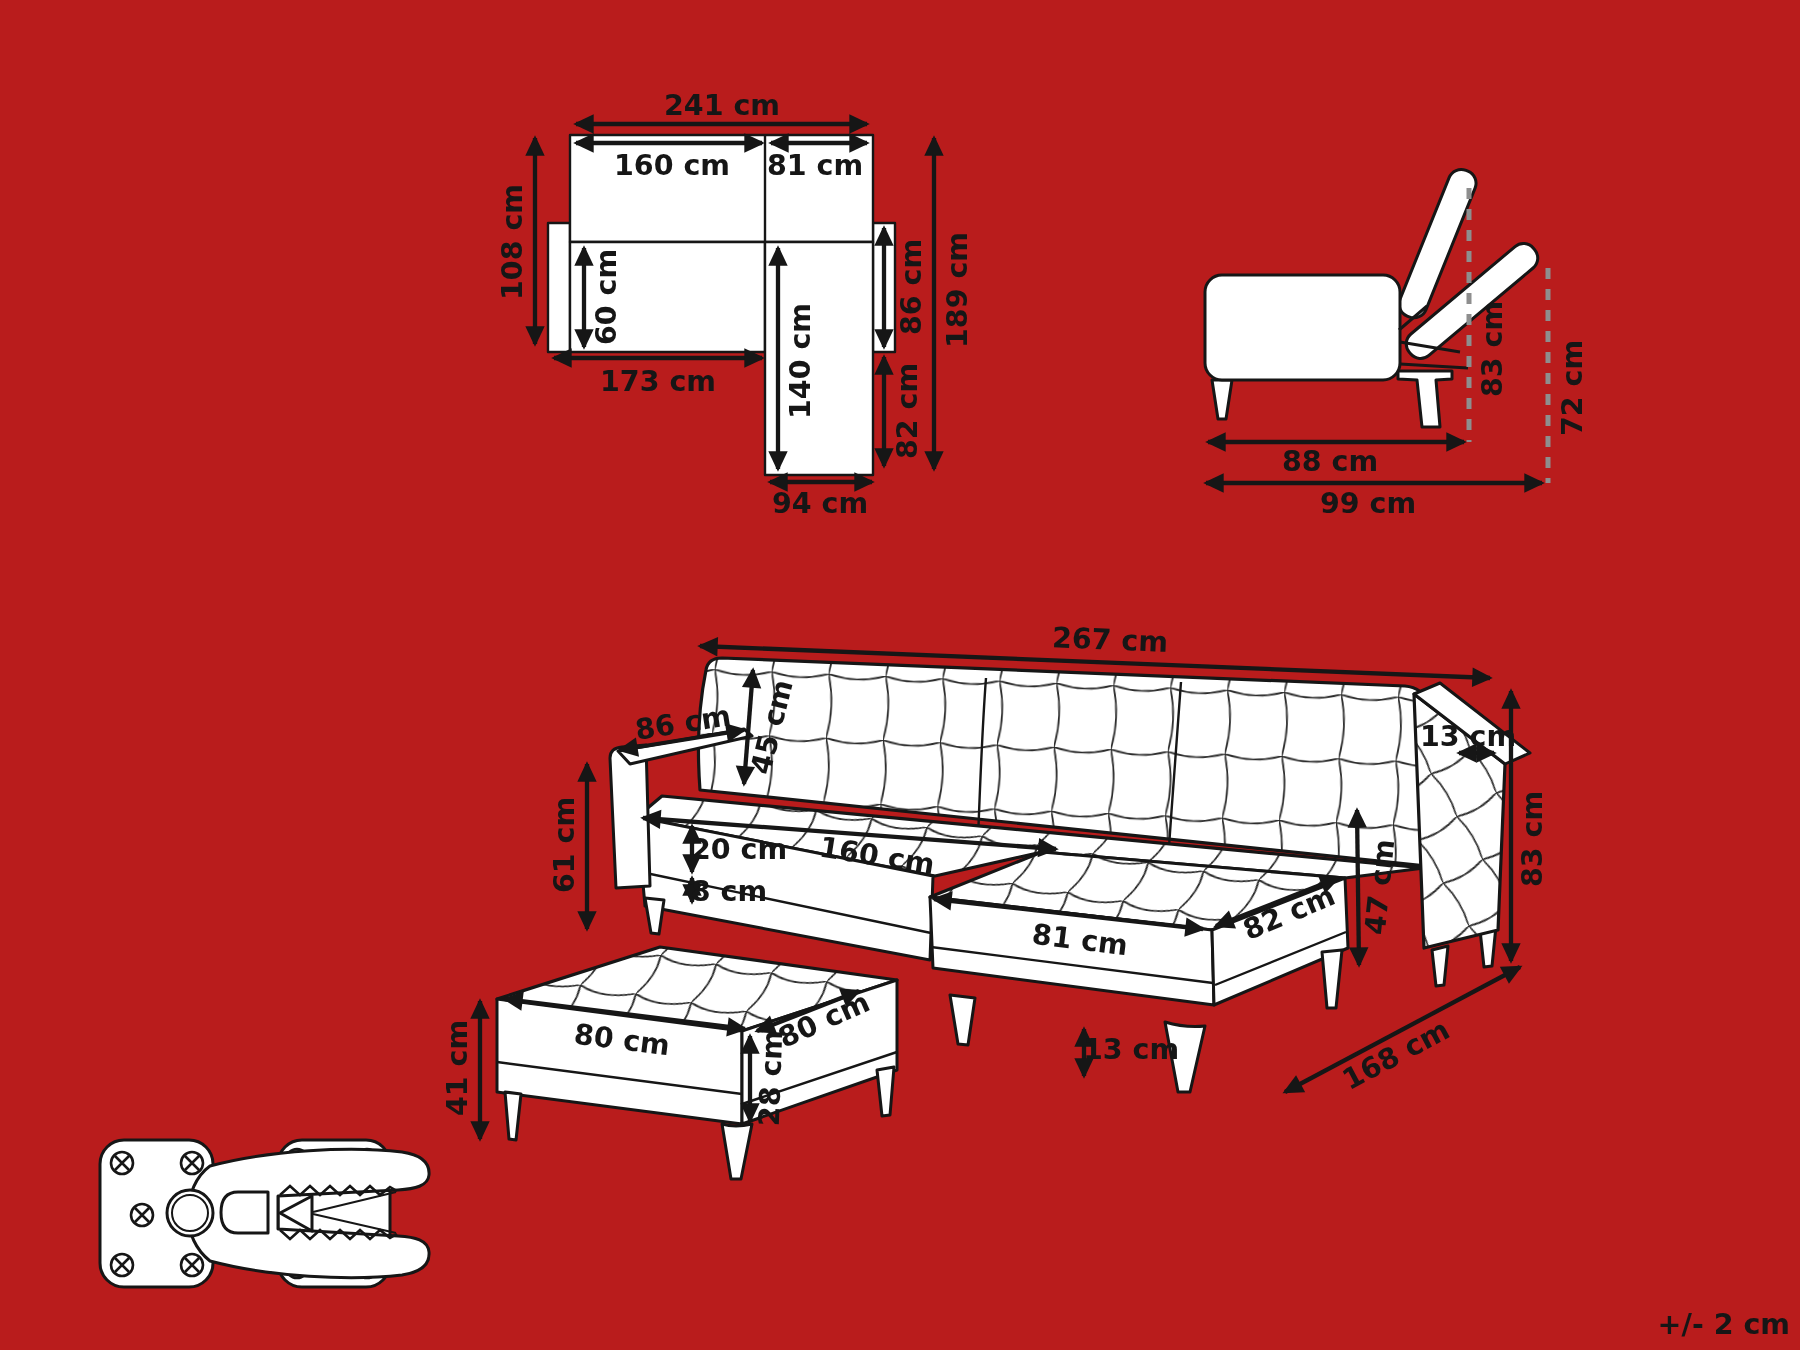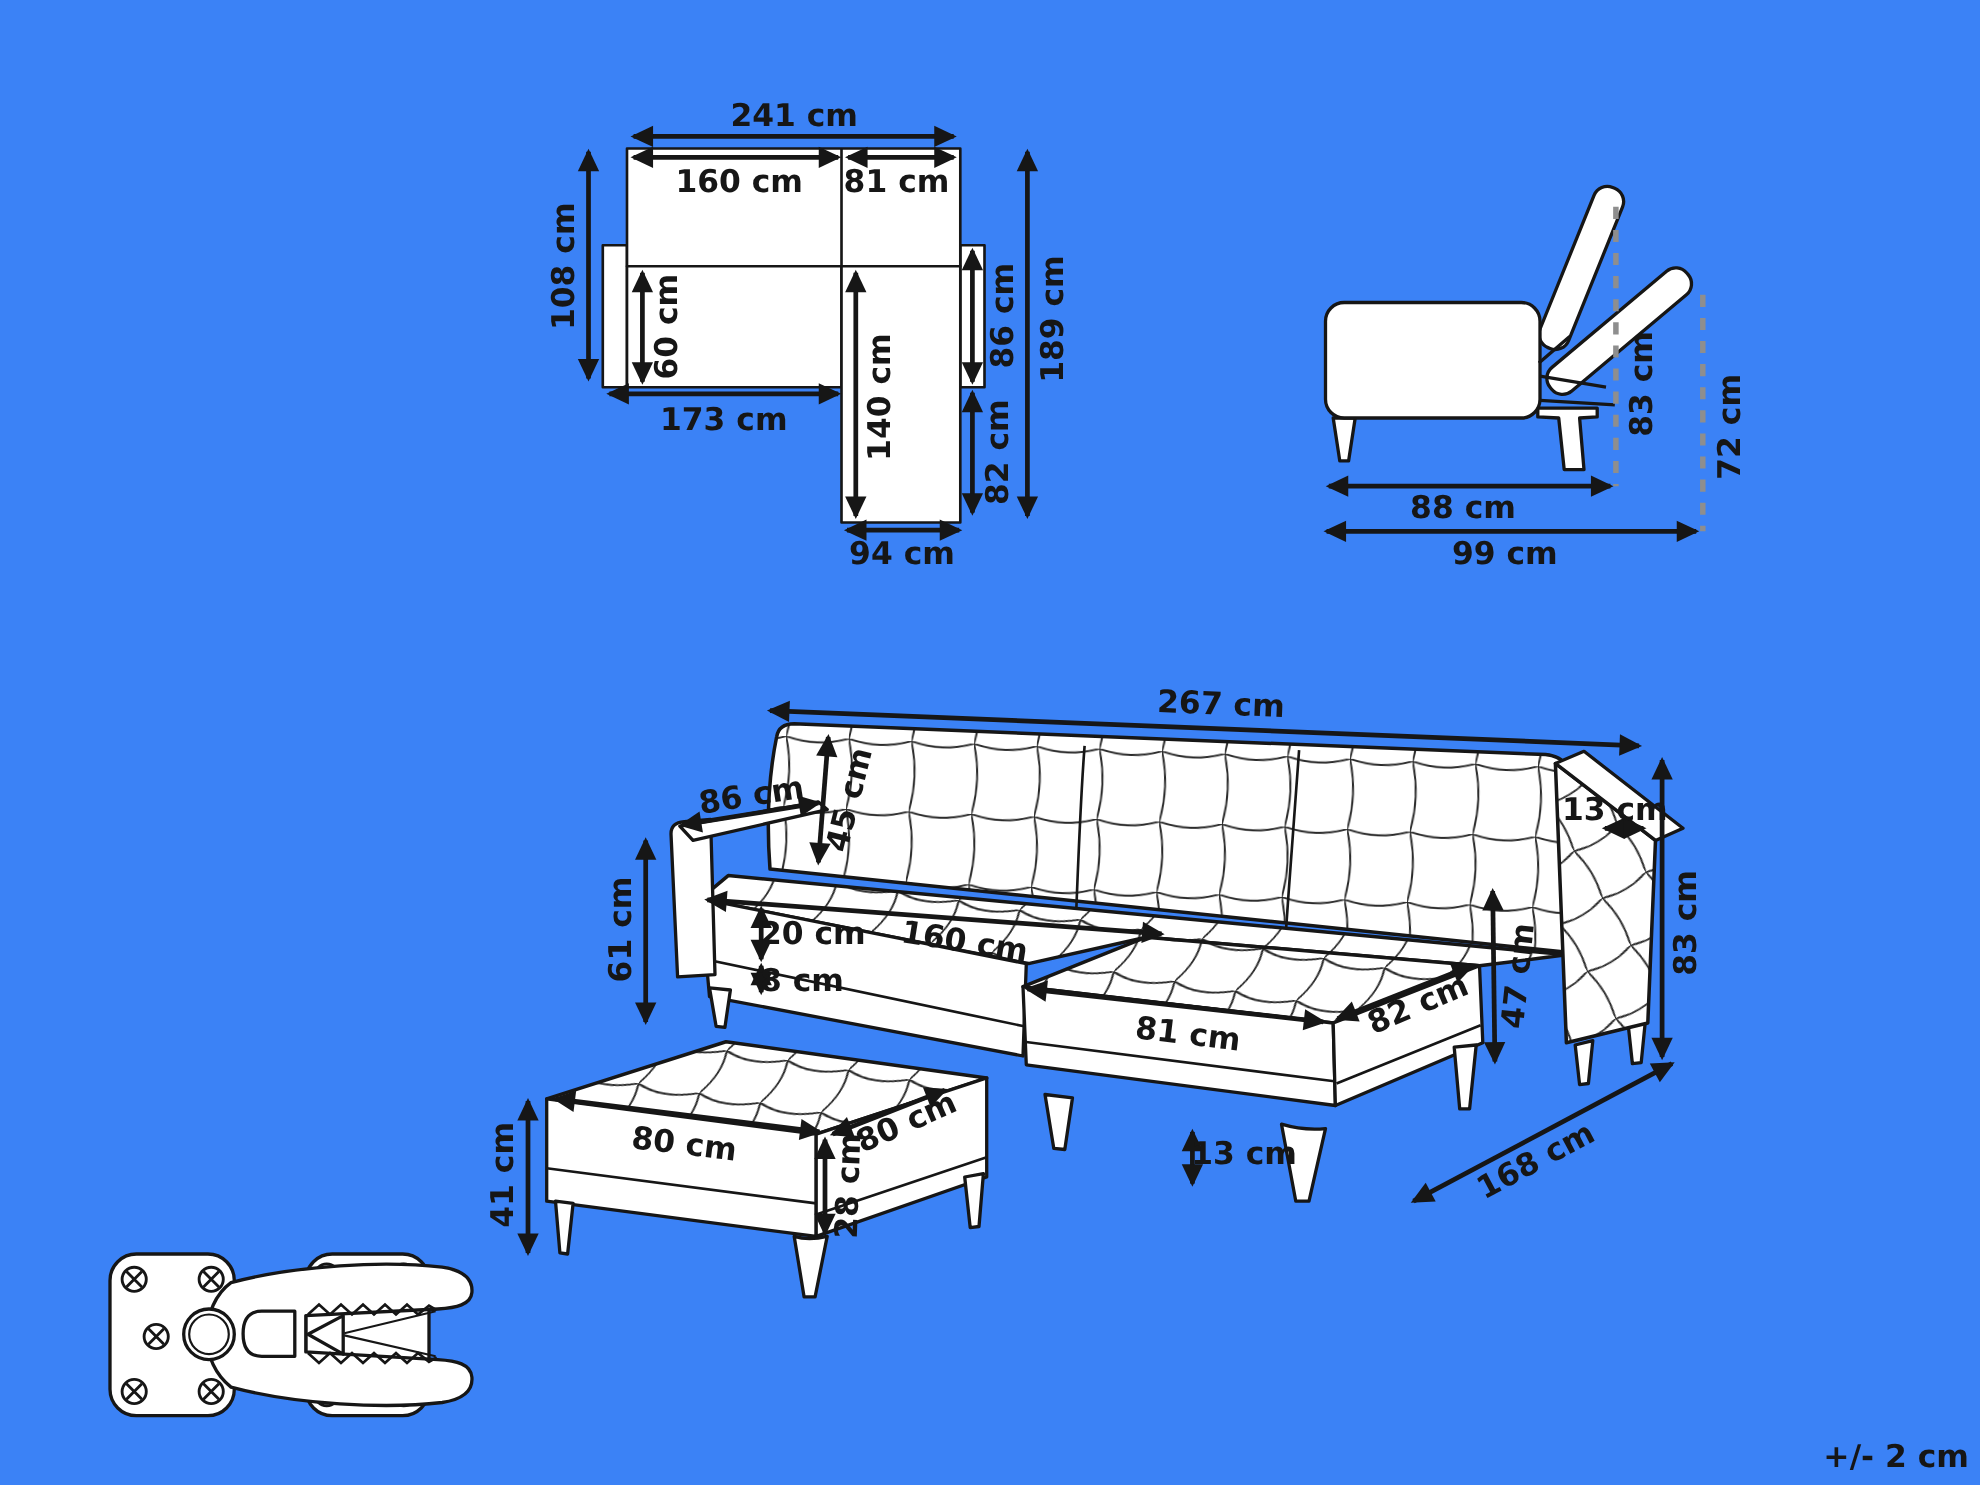--- a/index.html
+++ b/index.html
@@ -1,16 +1,16 @@
 <!DOCTYPE html>
 <html><head>
 <meta charset="utf-8">
 <style>
   html,body{margin:0;padding:0;background:#fff;}
-  .stage{position:relative;width:1800px;height:1350px;background:#3b82f6;overflow:hidden;}
+  .stage{position:relative;width:1800px;height:1350px;background:#b91c1c;overflow:hidden;}
   svg text{font:700 28.5px "DejaVu Sans", sans-serif;fill:#161616;text-anchor:middle;dominant-baseline:central;}
   .dim{stroke:#161616;stroke-width:4.3;fill:none;marker-start:url(#ah);marker-end:url(#ah);}
   .s{fill:#ffffff;stroke:#161616;stroke-width:3;stroke-linejoin:round;}
   .sp{fill:#ffffff;stroke:#161616;stroke-width:2.4;stroke-linejoin:round;}
   .ln{fill:none;stroke:#161616;stroke-width:2.4;}
   .ln3{fill:none;stroke:#161616;stroke-width:3;}
   .dash{fill:none;stroke:#8e8e8e;stroke-width:5;stroke-dasharray:11 10;}
   .tA{fill:url(#tuftA);stroke:#161616;stroke-width:3.2;stroke-linejoin:round;}
   .tB{fill:url(#tuftB);stroke:#161616;stroke-width:3.2;stroke-linejoin:round;}
   .tC{fill:url(#tuftC);stroke:#161616;stroke-width:3.2;stroke-linejoin:round;}

